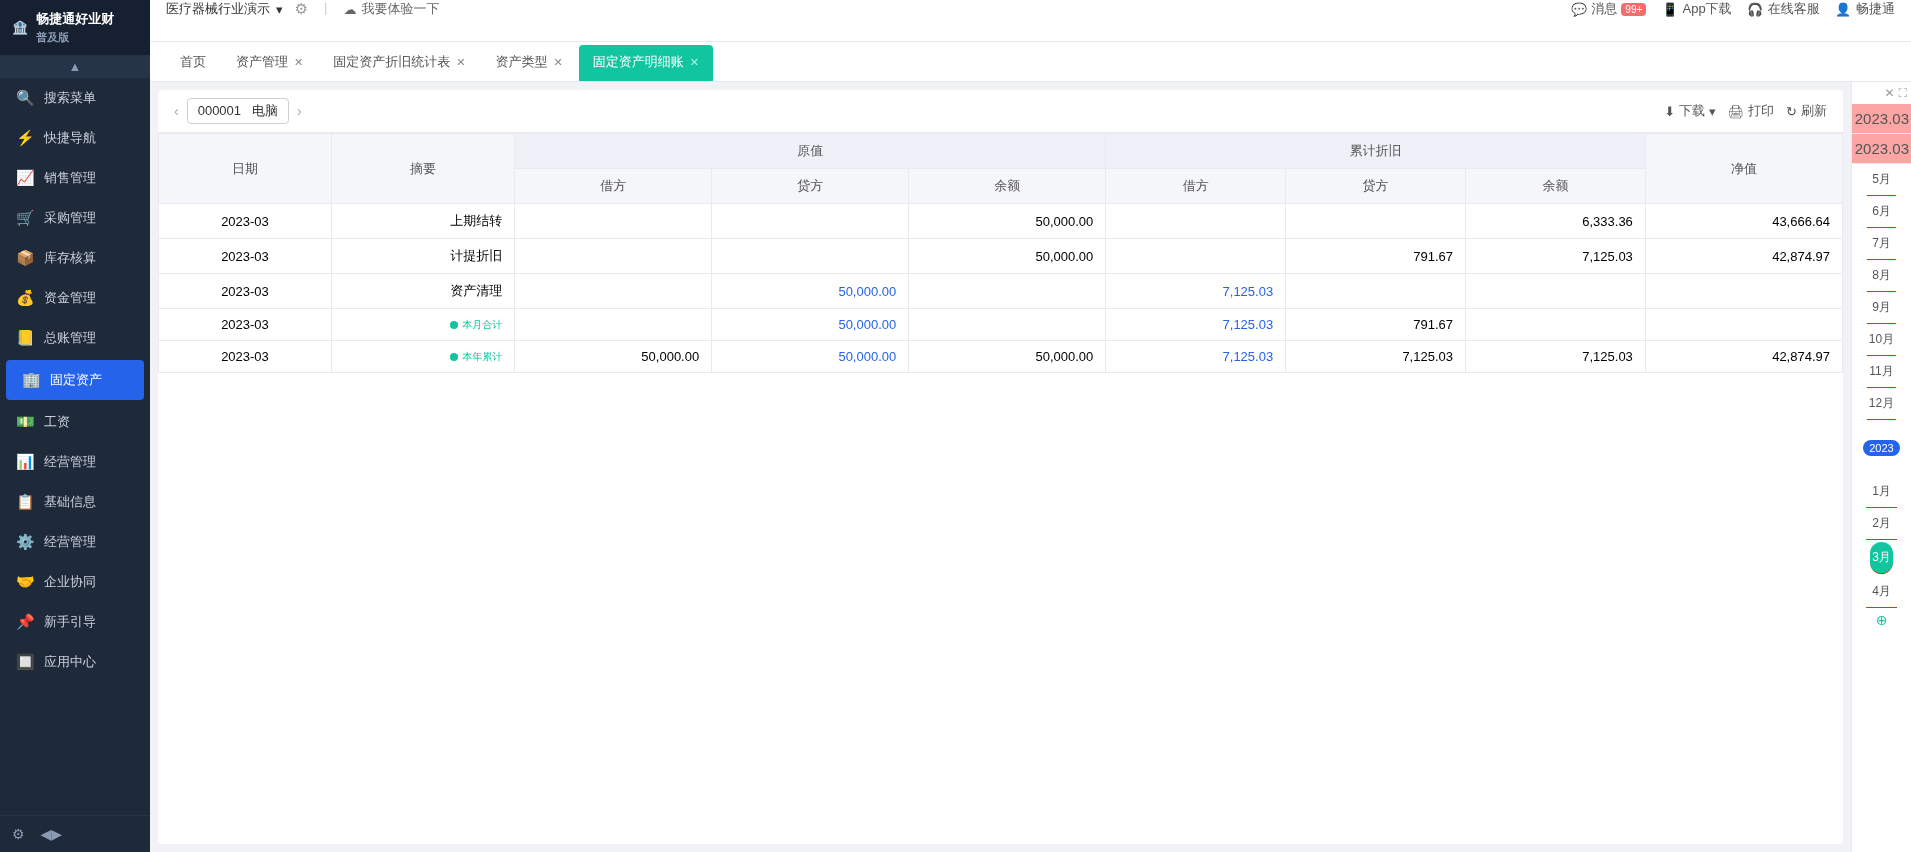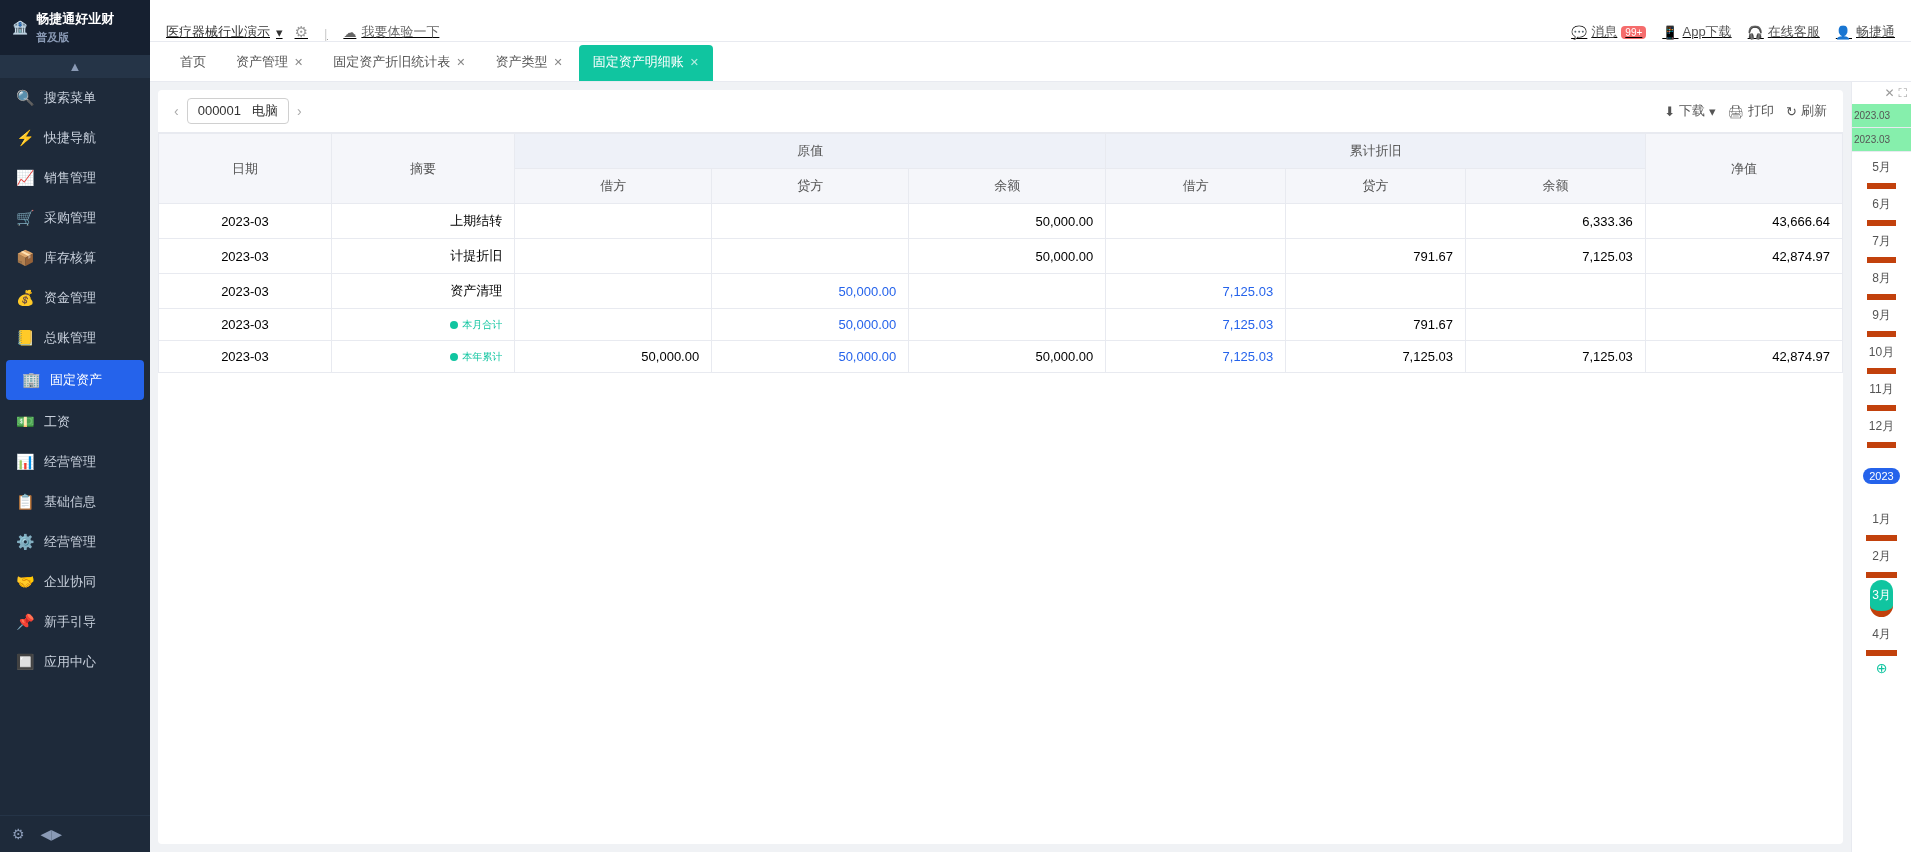--- a/index.html
+++ b/index.html
@@ -71,25 +71,24 @@
       flex-direction: column;
       background: #f0f2f5;
       overflow: hidden;
     }
 
     
     .topbar {
       background: #fff;
       height: 42px;
       display: flex;
-      align-items: flex-end;
+      align-items: flex-start;
       padding: 0 16px;
       border-bottom: 1px solid #e8eaf0;
       gap: 12px;
-      text-decoration: underline;
     }
     .topbar-company {
       display: flex;
       align-items: center;
       gap: 6px;
       font-size: 13px;
       color: #333;
       cursor: pointer;
     }
     .topbar-sep { color: #ccc; margin: 0 4px; }
@@ -253,34 +252,34 @@
       border-left: 1px solid #e8eaf0;
       display: flex;
       flex-direction: column;
       align-items: center;
       font-size: 12px;
       overflow-y: auto;
       flex-shrink: 0;
     }
     .rp-header {
       width: 100%;
-      background: #86efac;
-      text-align: left;
+      background: #fca5a5;
+      text-align: right;
       padding: 6px 2px;
-      font-size: 10px;
+      font-size: 15px;
       color: #555;
       border-bottom: 1px solid #e8eaf0;
     }
     .rp-item {
       width: 100%;
       text-align: center;
       padding: 7px 2px;
       color: #555;
       cursor: pointer;
-      border-bottom: 6px solid #c2410c;
+      border-bottom: 1px solid #c2410c;
     }
     .rp-item.active {
       background: #10c5a0;
       color: #fff;
       border-radius: 12px;
       margin: 2px 4px;
       width: calc(100% - 8px);
     }
     .rp-year {
       background: #2563eb;

